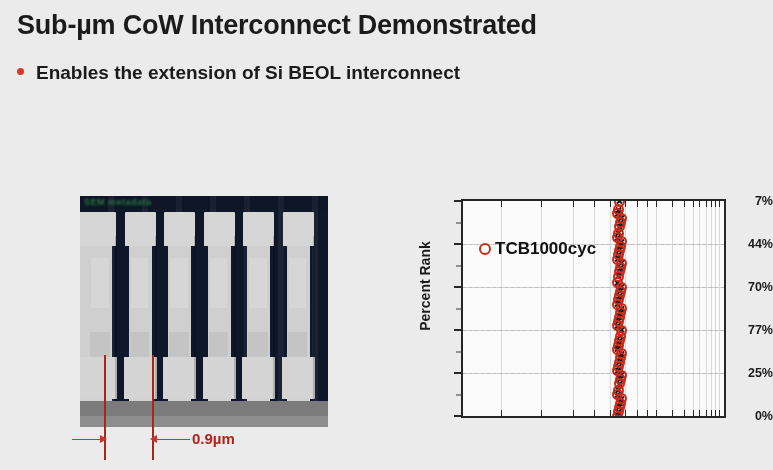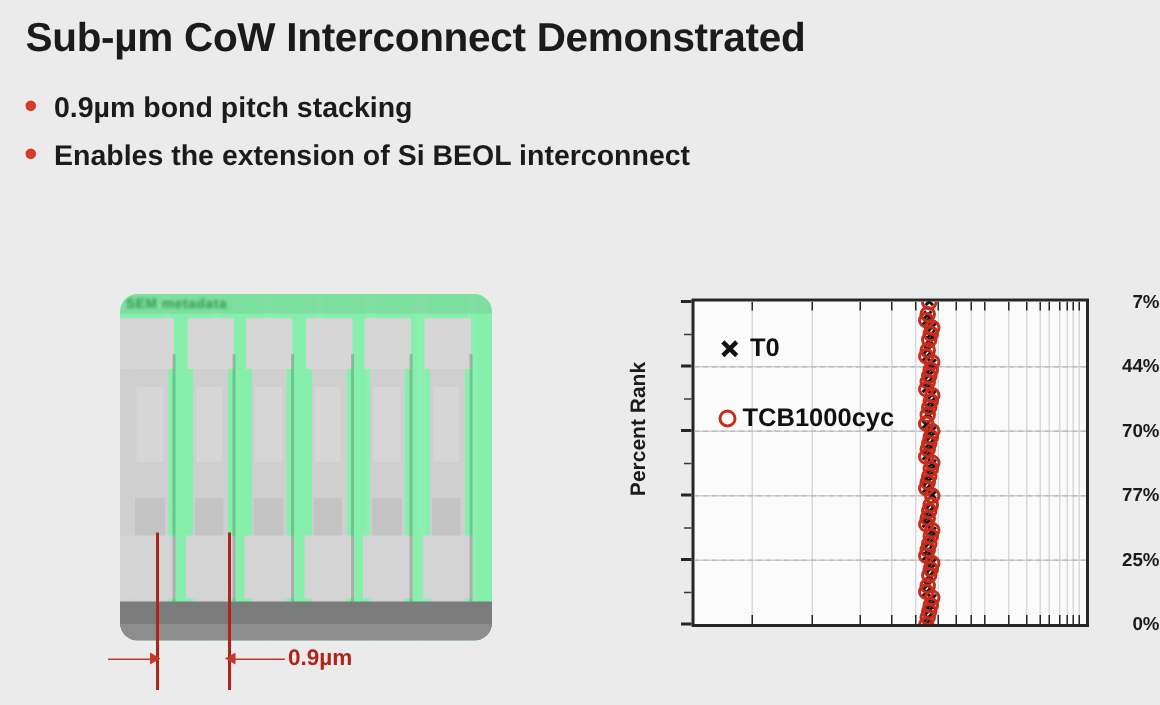--- a/index.html
+++ b/index.html
@@ -65,24 +65,23 @@
   .sem-wrap {
     position: absolute;
     left: 80px;
     top: 196px;
     width: 248px;
     height: 231px;
   }
   .sem-img {
     position: absolute;
     inset: 0;
-    background: #86efac;
+    background: #0f172a;
     overflow: hidden;
     filter: blur(0.25px);
-    border-radius: 12px;
   }
   .sem-bg-stripes {
     position: absolute;
     inset: 0;
     background:
       repeating-linear-gradient(90deg,
         rgba(255,255,255,0.00) 0px,
         rgba(255,255,255,0.00) 28px,
         rgba(255,255,255,0.05) 28px,
         rgba(255,255,255,0.05) 34px);
@@ -401,24 +400,20 @@
   .pt-x::after  { transform: rotate(-45deg); }
 </style>
 </head>
 <body>
 
 <div class="slide">
 
   <div class="title">Sub-µm CoW Interconnect Demonstrated</div>
 
   <div class="bullets">
-    <div class="bullet-row">
-      <span class="bullet-dot"></span>
-      <span class="bullet-text">0.9µm bond pitch stacking</span>
-    </div>
     <div class="bullet-row">
       <span class="bullet-dot"></span>
       <span class="bullet-text">Enables the extension of Si BEOL interconnect</span>
     </div>
   </div>
 
   <div class="sem-wrap">
     <div class="sem-img">
       <div class="sem-bg-stripes"></div>
       <div id="pillars">
@@ -574,24 +569,20 @@
           <div class="tick-top" style="left: 242.73px;"></div>
           <div class="tick-bottom" style="left: 247.95px;"></div>
           <div class="tick-top" style="left: 247.95px;"></div>
           <div class="tick-bottom" style="left: 251.865px;"></div>
           <div class="tick-top" style="left: 251.865px;"></div>
           <div class="tick-bottom" style="left: 255.78px;"></div>
           <div class="tick-top" style="left: 255.78px;"></div>
         </div>
 
       <div class="legend">
-        <div class="legend-row">
-          <span class="legend-mark-x"></span>
-          <span class="legend-label">T0</span>
-        </div>
         <div class="legend-row second">
           <span class="legend-mark-o"></span>
           <span class="legend-label">TCB1000cyc</span>
         </div>
       </div>
 
       <div class="data-col" id="data-col" style="left: 145.6px;">
           <div class="pt-x" style="top: 220.5px; margin-left: -5.7px;"></div>
           <div class="pt-x" style="top: 216.2px; margin-left: -4.6px;"></div>
           <div class="pt-x" style="top: 211.9px; margin-left: -3.5px;"></div>

